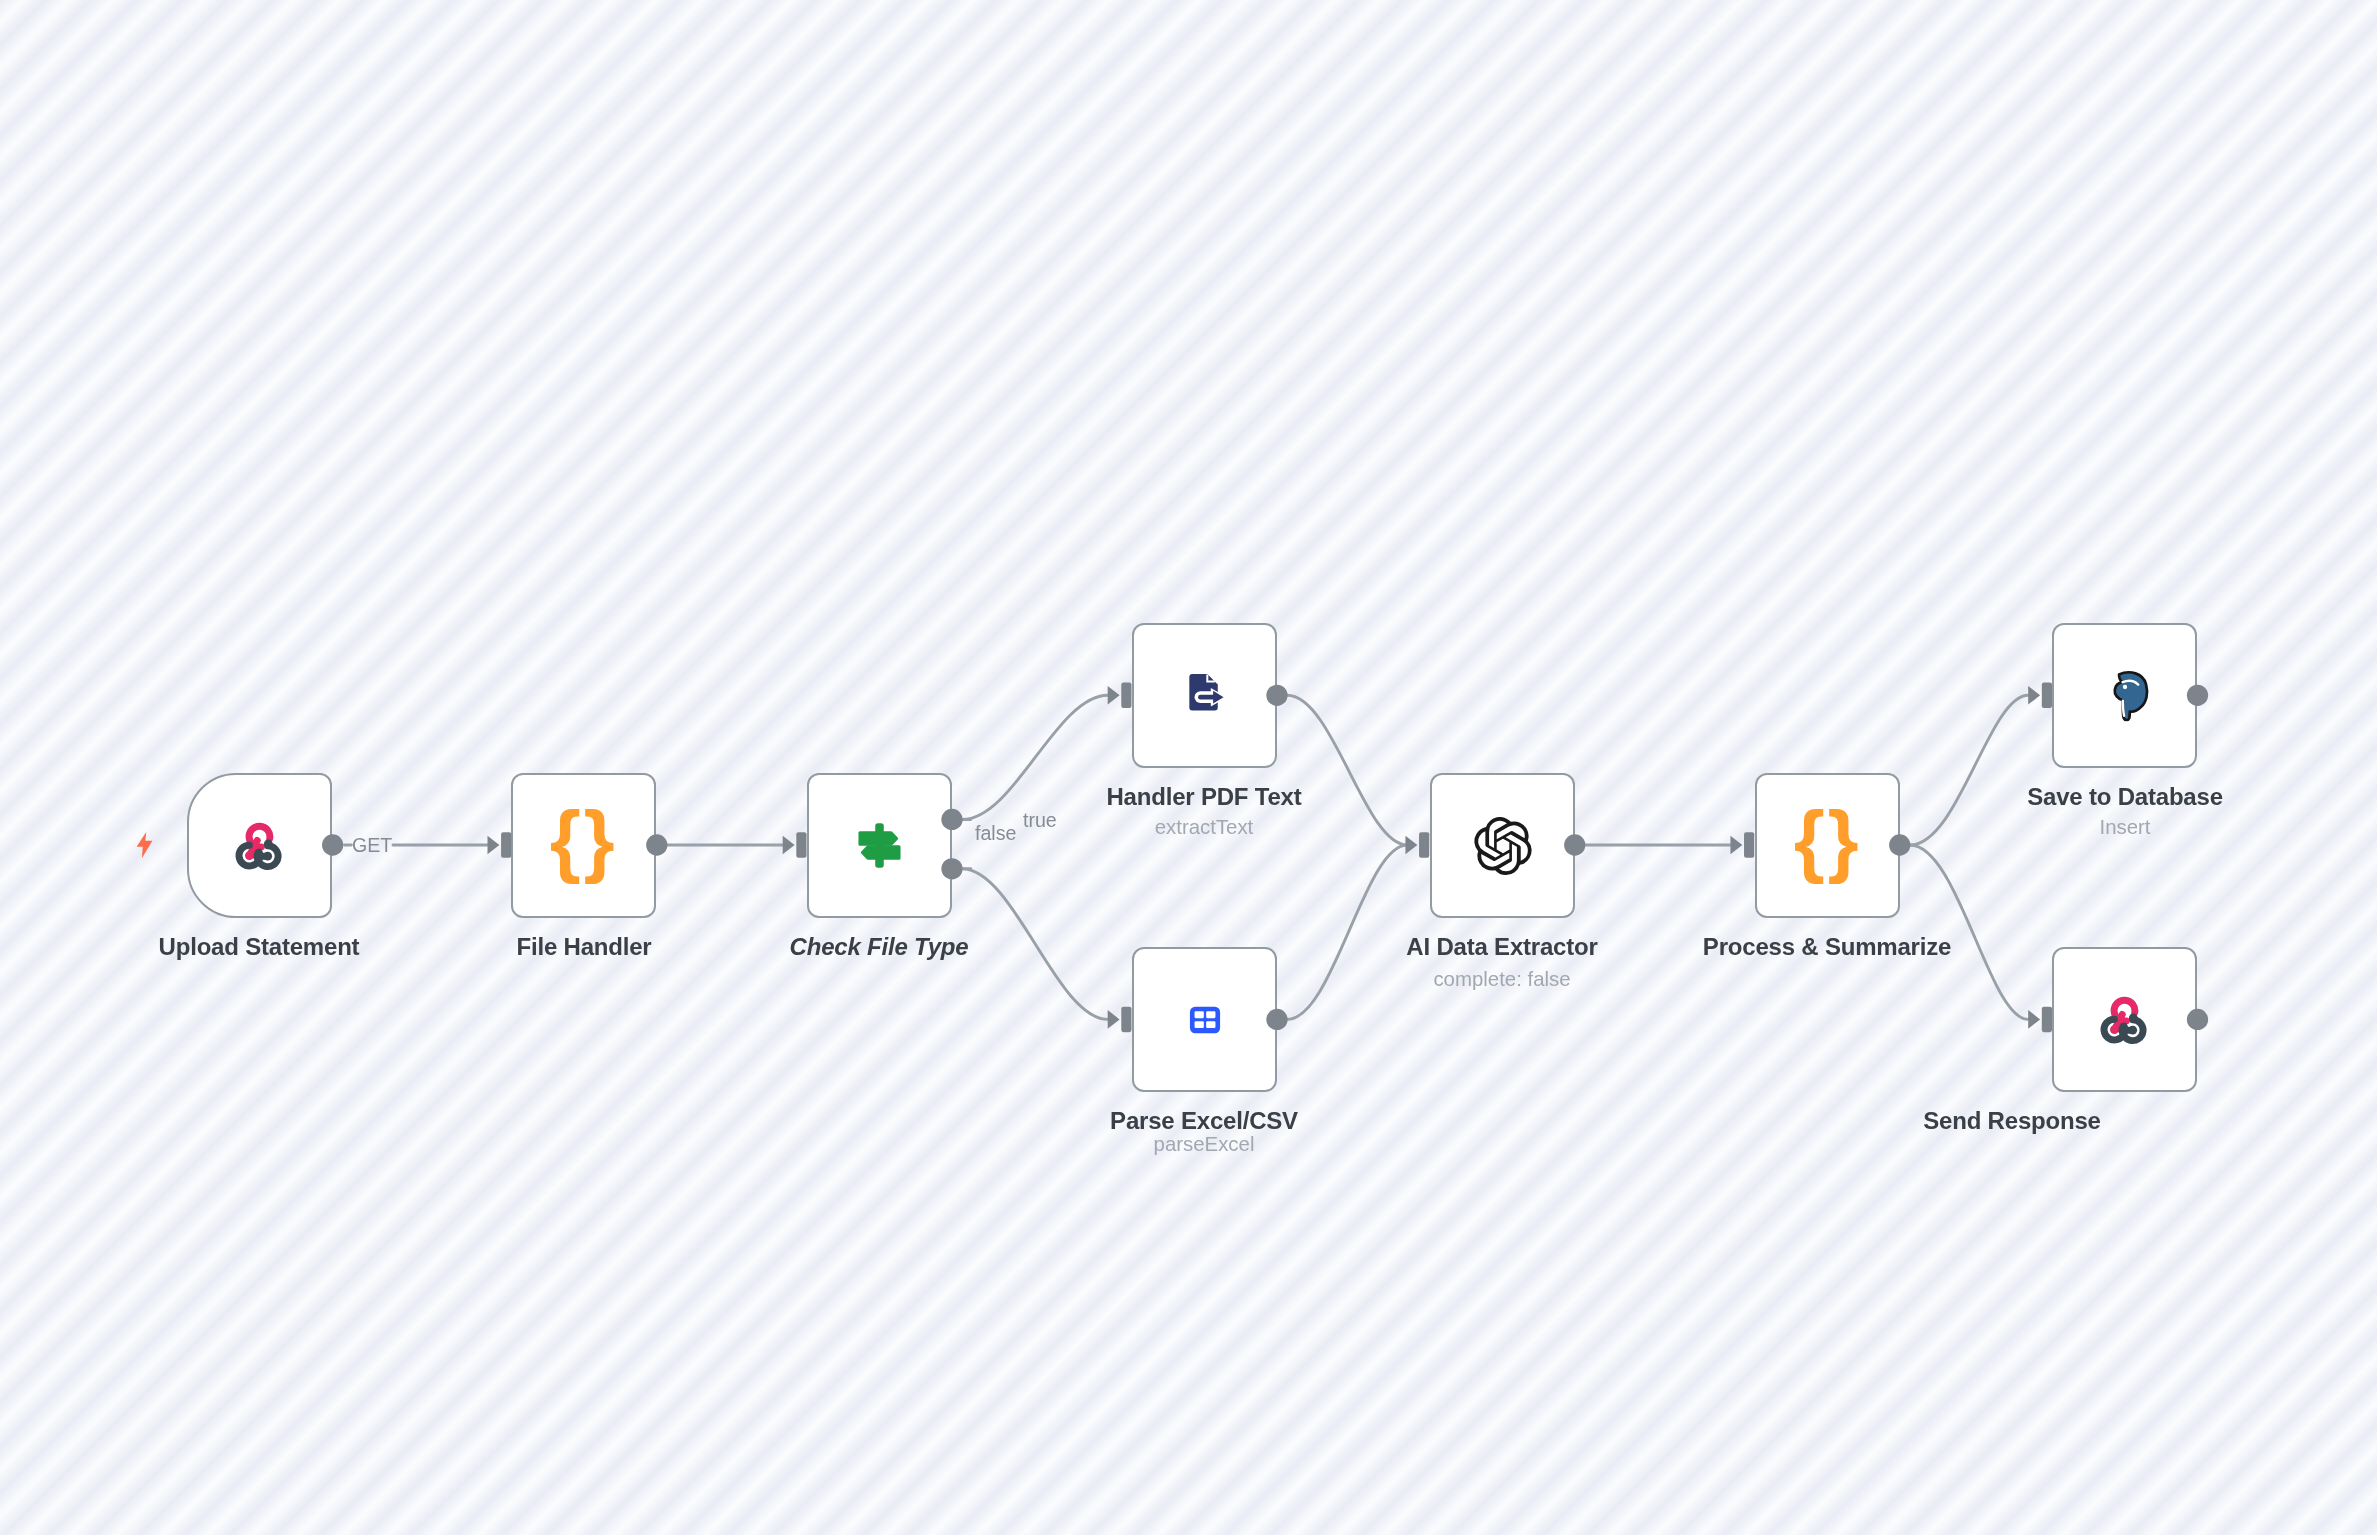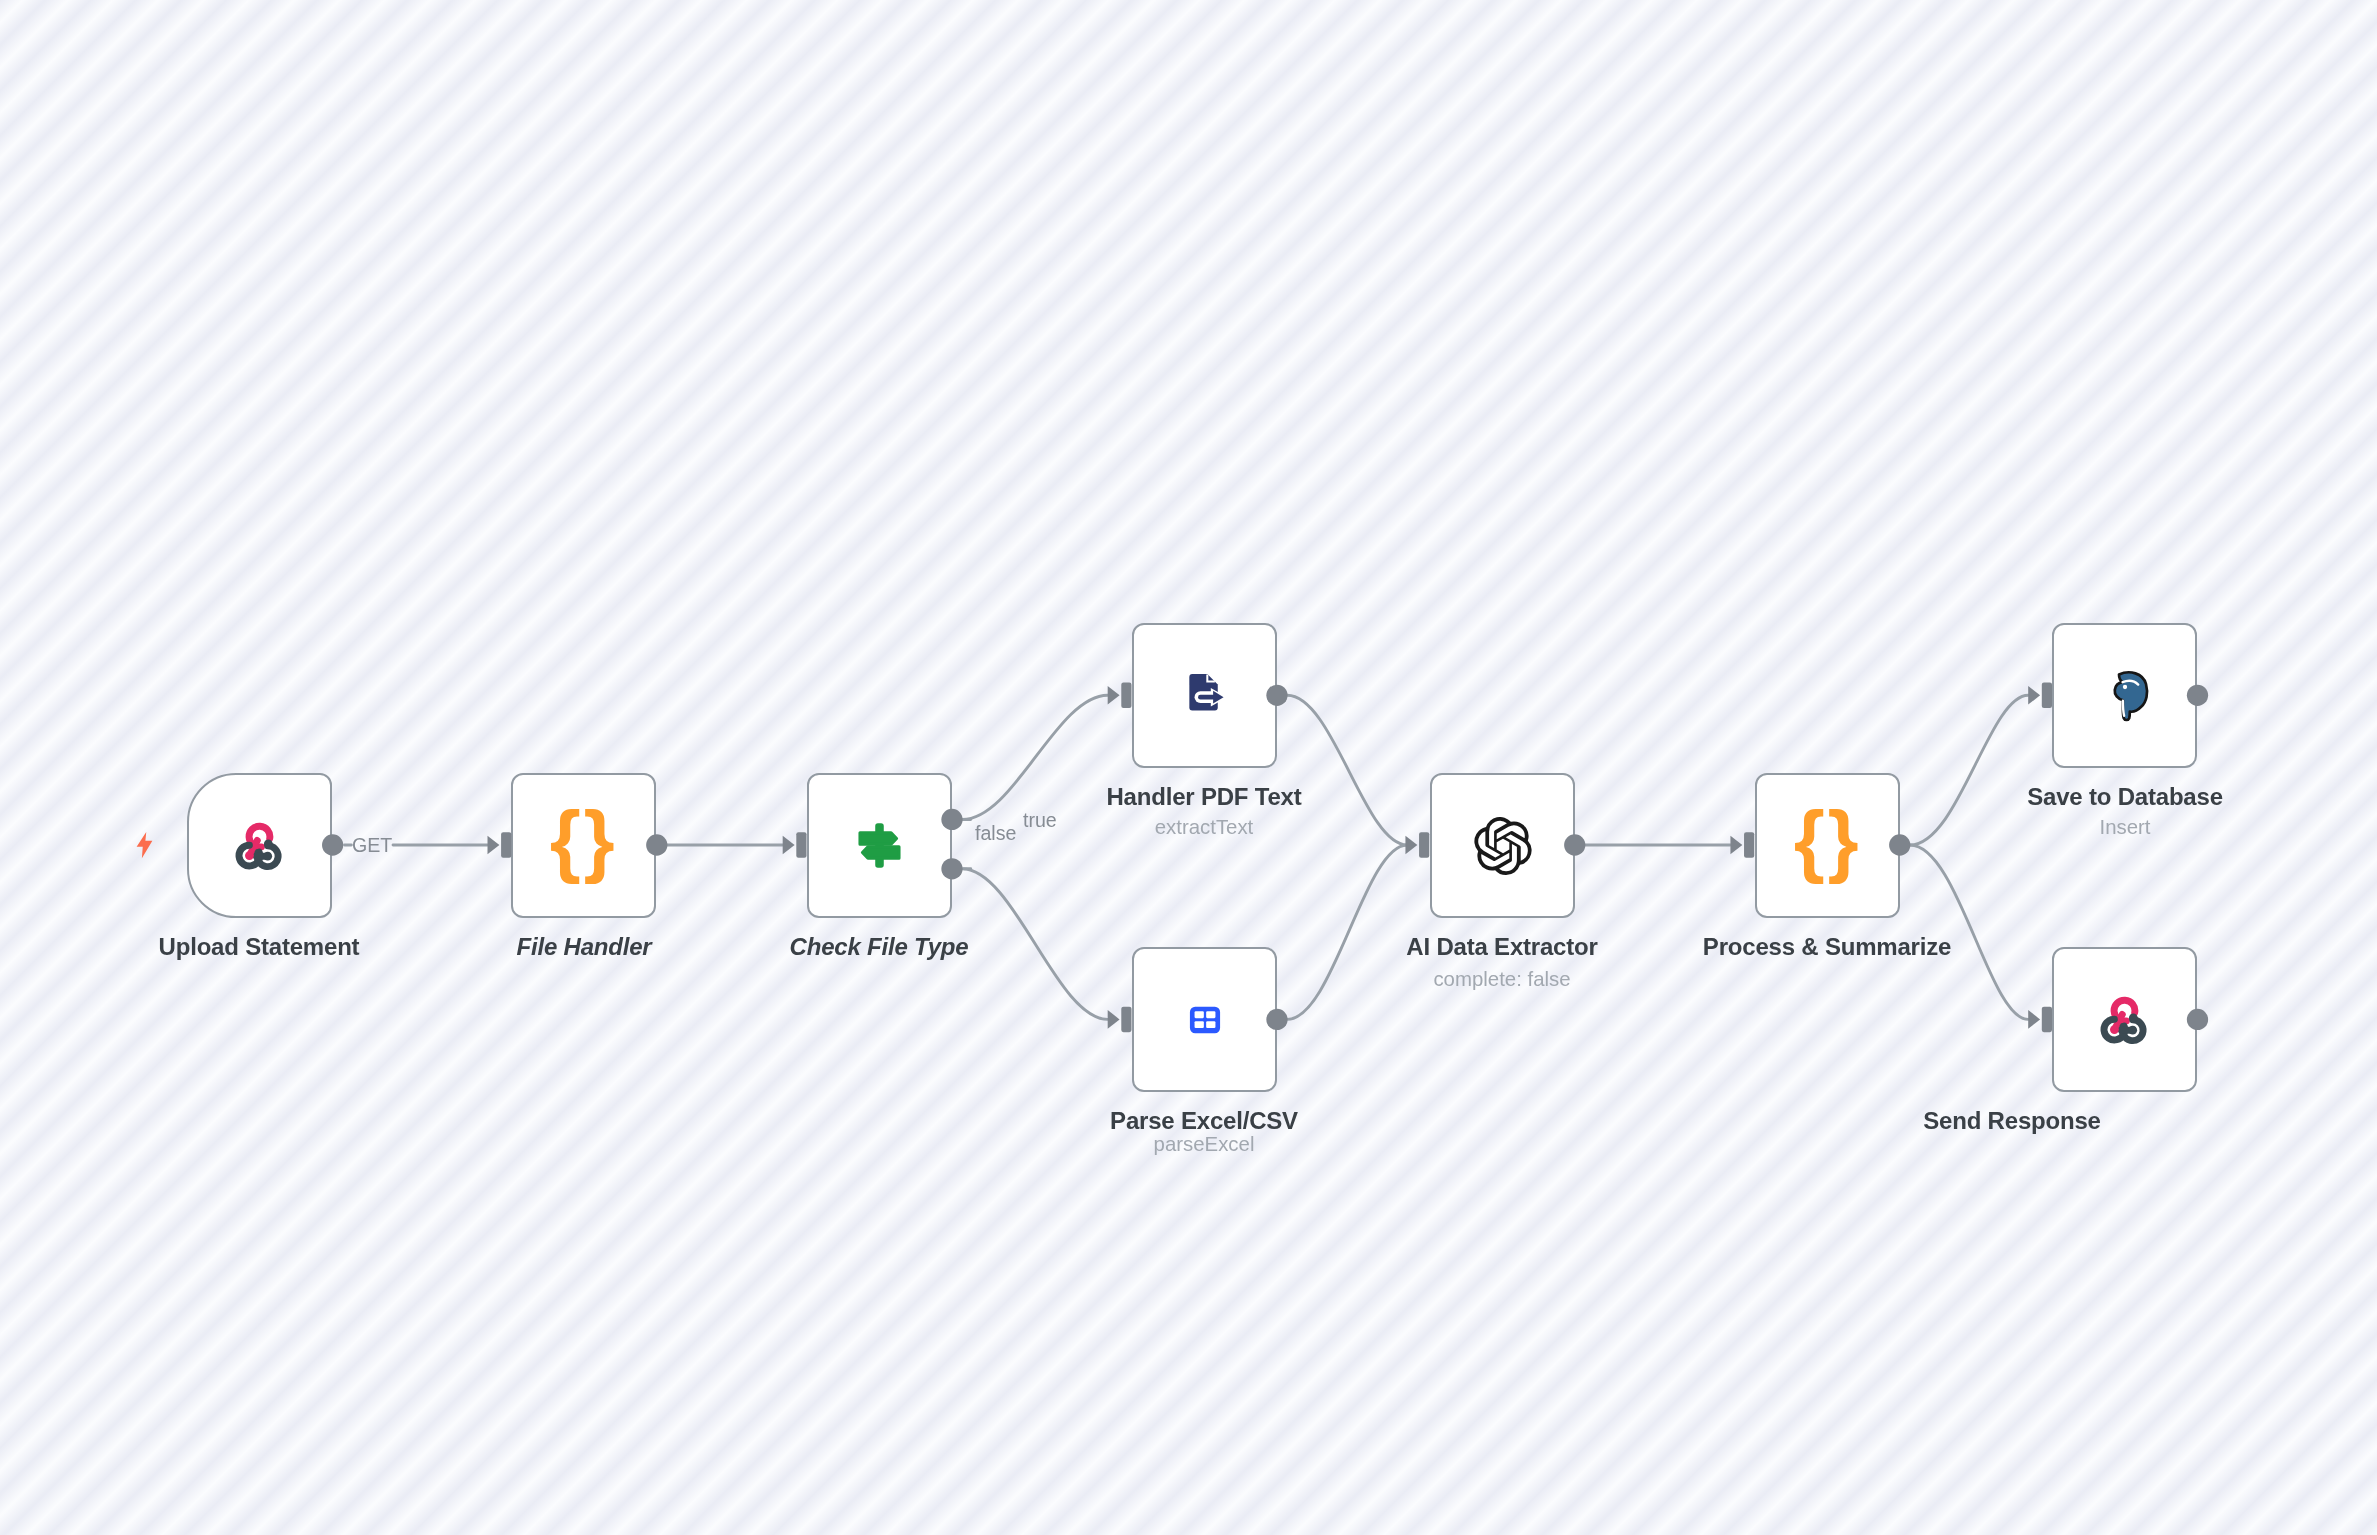--- a/index.html
+++ b/index.html
@@ -122,21 +122,21 @@
         <path stroke="#3b4a52" stroke-width="11" d="M47.5,61.4 A16.5,16.5 0 1 0 63,50.5"></path>
         <path stroke="#3b4a52" stroke-width="11" d="M63,67 L45,67"></path>
         <circle cx="64" cy="47.5" r="7" fill="#3b4a52" stroke="none"></circle>
         <circle cx="63" cy="67" r="7" fill="#3b4a52" stroke="none"></circle>
         <circle cx="34" cy="66" r="7" fill="#e52a67" stroke="none"></circle>
       </g>
     </svg>
   </div>
 
   <div class="nlabel" style="left:123px;top:933px;">Upload Statement</div>
-  <div class="nlabel" style="left:448px;top:933px;font-style:italic;">File Handler</div>
+  <div class="nlabel" style="left:448px;top:933px;">File Handler</div>
   <div class="nlabel" style="left:743px;top:933px;font-style:italic;">Check File Type</div>
   <div class="nlabel" style="left:1068px;top:783px;">Handler PDF Text</div>
   <div class="nsub" style="left:1068px;top:815px;text-align:center;">extractText</div>
   <div class="nlabel" style="left:1068px;top:1107px;">Parse Excel/CSV</div>
   <div class="nsub" style="left:1068px;top:1132px;">parseExcel</div>
   <div class="nlabel" style="left:1366px;top:933px;">AI Data Extractor</div>
   <div class="nsub" style="left:1366px;top:967px;">complete: false</div>
   <div class="nlabel" style="left:1691px;top:933px;">Process &amp; Summarize</div>
   <div class="nlabel" style="left:1989px;top:783px;">Save to Database</div>
   <div class="nsub" style="left:1989px;top:815px;">Insert</div>

